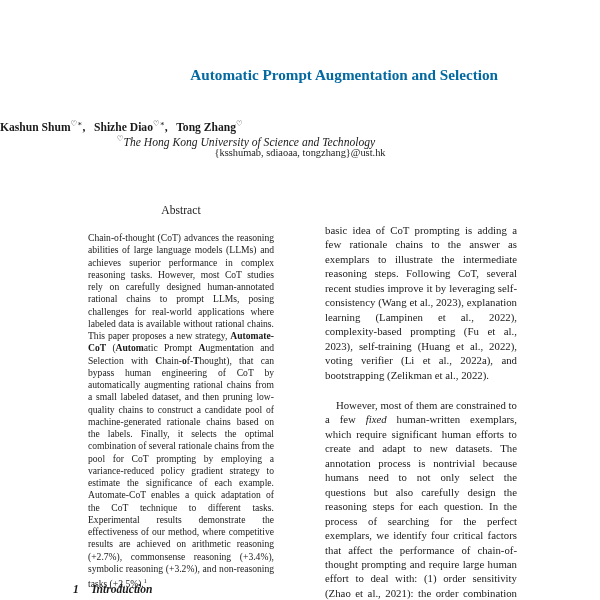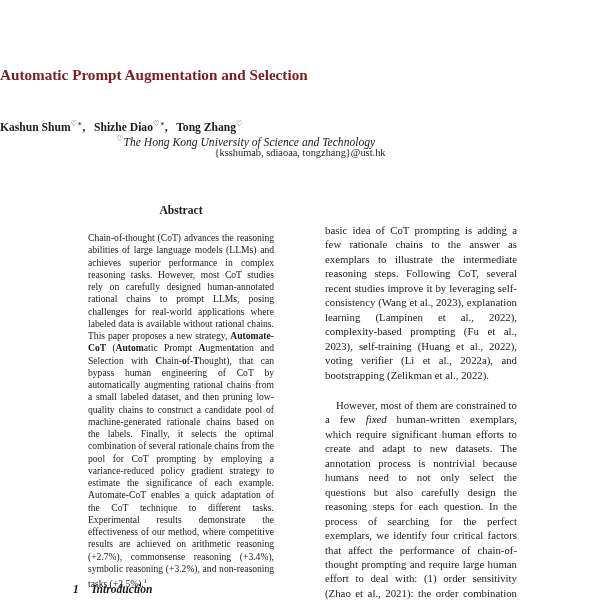--- a/index.html
+++ b/index.html
@@ -4,41 +4,41 @@
 <style>
   html, body { margin:0; padding:0; }
   body {
     width:600px; height:600px; overflow:hidden;
     background:#ffffff; color:#1a1a1a;
     font-family:"Liberation Serif", "DejaVu Serif", serif;
     position:relative;
   }
   .title {
     position:absolute; left:0; width:498px; top:65px;
-    text-align:left; font-weight:bold; font-size:15.2px; line-height:19px;
-    color:#7f1d1d;
+    text-align:right; font-weight:bold; font-size:15.2px; line-height:19px;
+    color:#0369a1;
   }
   .authors {
     position:absolute; left:0; width:600px; top:117px;
     text-align:left; font-weight:bold; font-size:11.6px; line-height:14px;
   }
   .authors sup { font-weight:normal; font-size:7.5px; vertical-align:5px; }
   .affil {
     position:absolute; left:0; width:492px; top:132px;
     text-align:center; font-size:11.6px; line-height:14px;font-style:italic;
   }
   .affil sup { font-size:7.5px; vertical-align:5px; }
   .email {
     position:absolute; left:0; width:600px; top:146px;
     text-align:center; font-family:Liberation Serif, serif;
     font-size:10.4px; line-height:14px;
   }
   .abstract-heading {
     position:absolute; left:88px; width:186px; top:204px;
-    text-align:center; font-weight:bold; font-size:11.6px; line-height:14px;
+    text-align:center; font-weight:normal; font-size:11.6px; line-height:14px;
   }
   .abstract {
     position:absolute; left:88px; width:186px; top:232px;
     font-size:9.6px; line-height:12.25px; text-align:justify;
     hyphens:auto;
   }
   .abstract b { font-weight:bold; }
   .abstract sup { font-size:6px; vertical-align:4px; }
   .section-heading {
     position:absolute; left:73px; top:583px;

